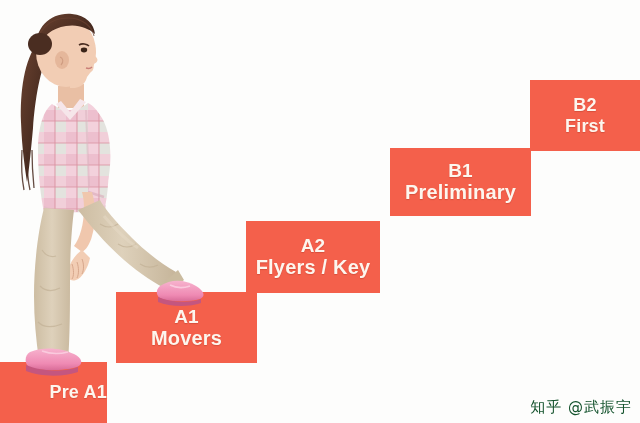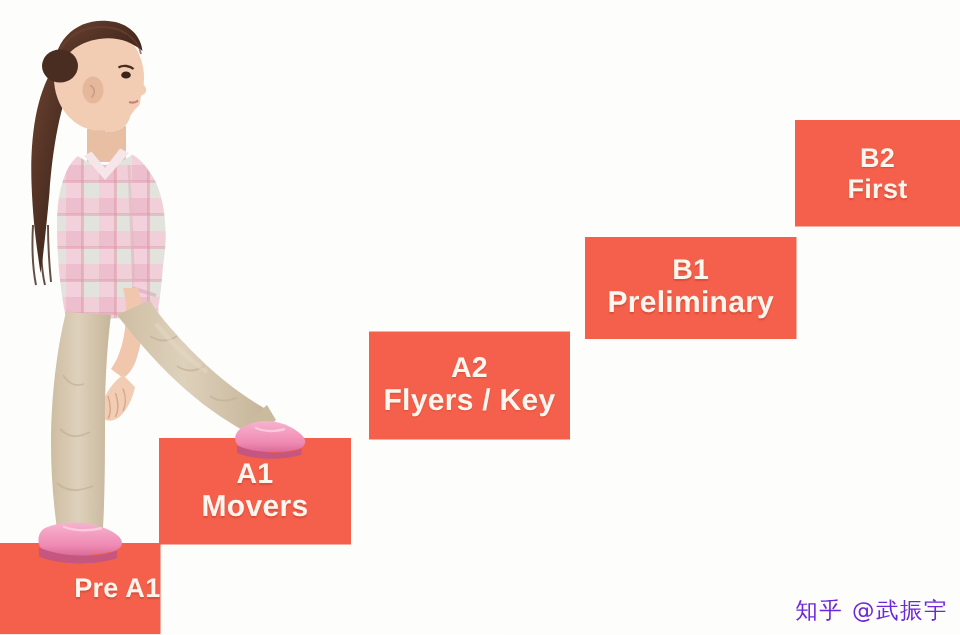--- a/index.html
+++ b/index.html
@@ -35,23 +35,23 @@
     letter-spacing: .2px;
     font-weight: bold;
     text-shadow: 0 1px 1px rgba(150,40,25,.30);
     z-index: 3;
   }
   .step .lvl   { font-size: 19px; }
   .step .exam  { font-size: 20px; }
 
   
   #step-pre-a1 { left: 0px;   top: 362px; width: 107px; height: 61px; align-items: flex-end;  }
-  #step-a1     { left: 106px; top: 292px; width: 128px; height: 71px;  }
+  #step-a1     { left: 116px; top: 292px; width: 141px; height: 71px;  }
   #step-a2     { left: 246px; top: 221px; width: 134px; height: 72px;  }
-  #step-b1     { left: 390px; top: 158px; width: 141px; height: 68px;  }
+  #step-b1     { left: 390px; top: 148px; width: 141px; height: 68px;  }
   #step-b2     { left: 530px; top: 80px;  width: 110px; height: 71px;  }
 
   #step-pre-a1 .lvl, #step-pre-a1 .exam { font-size: 18px; }
   #step-b2 .lvl, #step-b2 .exam { font-size: 18px; }
 
   
   #child {
     position: absolute;
     left: 0px;
     top: 0px;
@@ -60,21 +60,21 @@
     z-index: 6;
     pointer-events: none;
   }
 
   
   #watermark {
     position: absolute;
     right: 8px;
     bottom: 6px;
     font-size: 15px;
-    color: #6d28d9;
+    color: #14532d;
     letter-spacing: 1px;
     z-index: 9;
     white-space: nowrap;
     font-family: "DejaVu Sans", sans-serif;
   }
 </style>
 </head>
 <body>
 
 <div id="stage">

